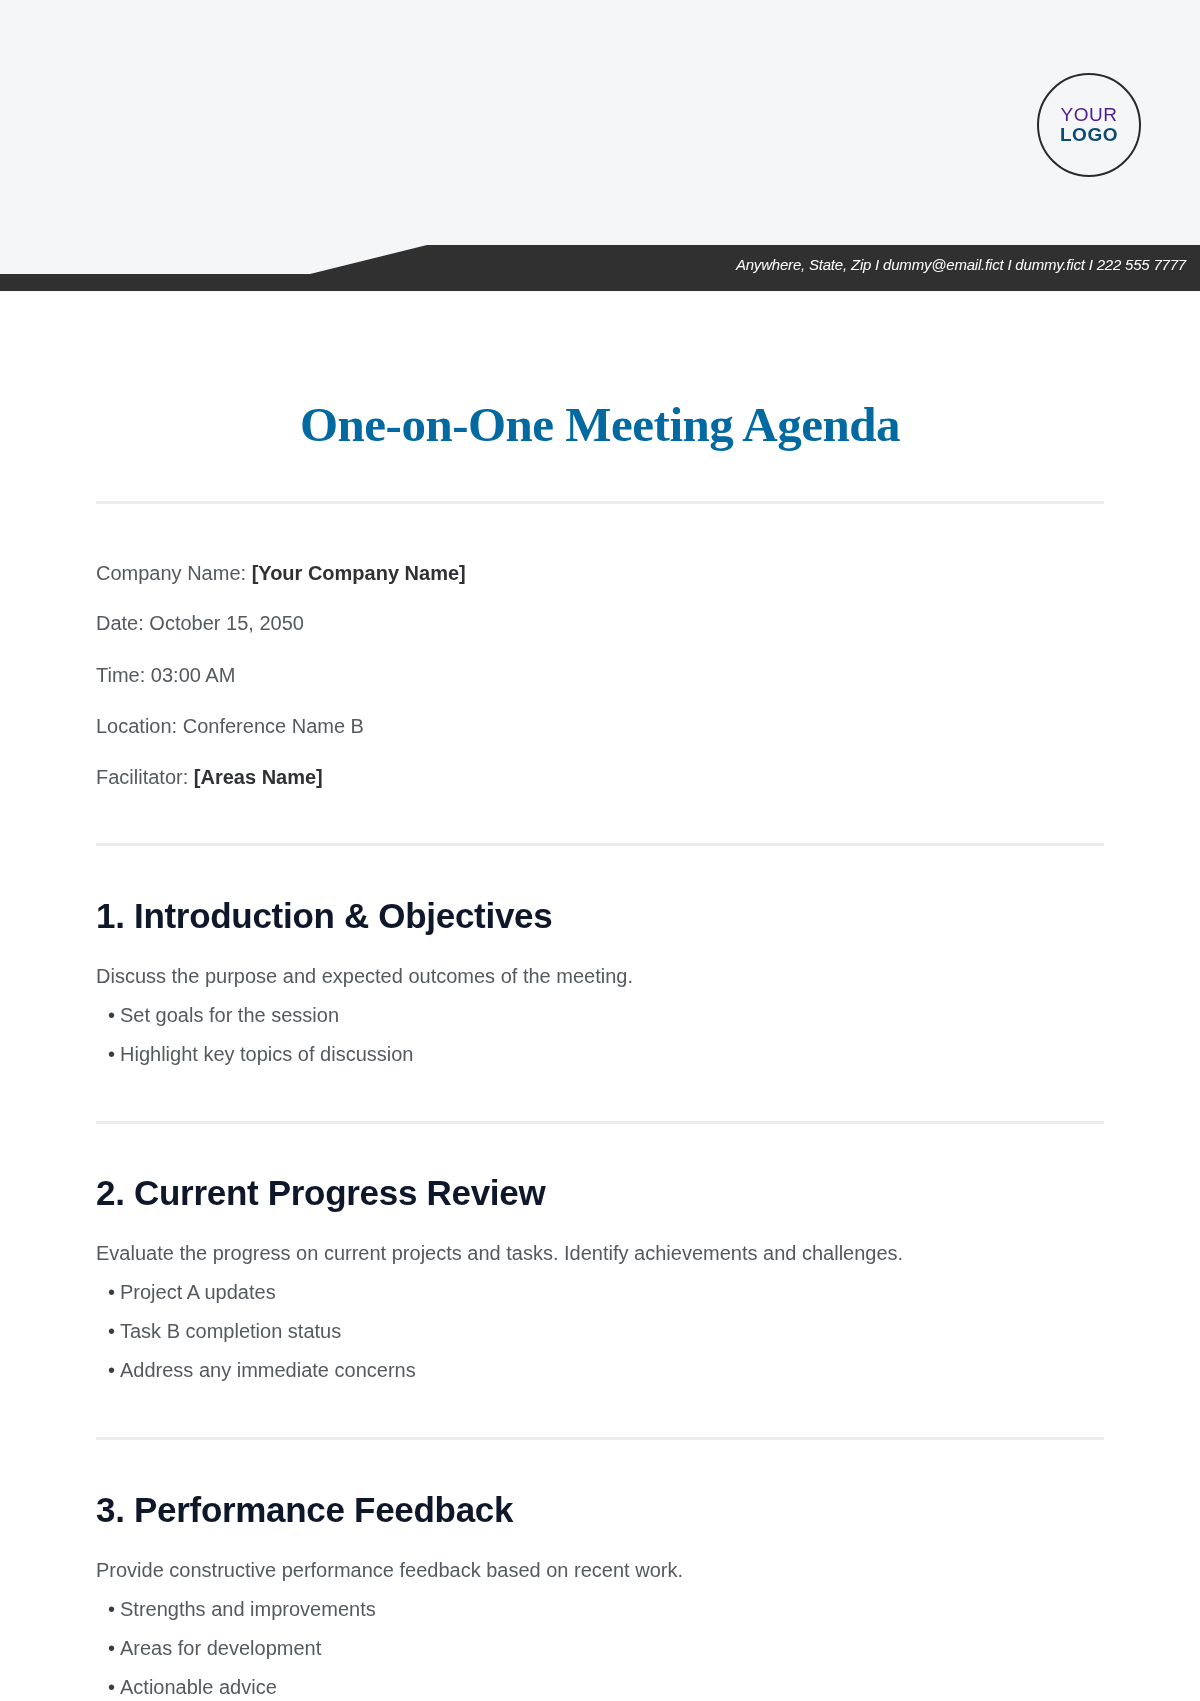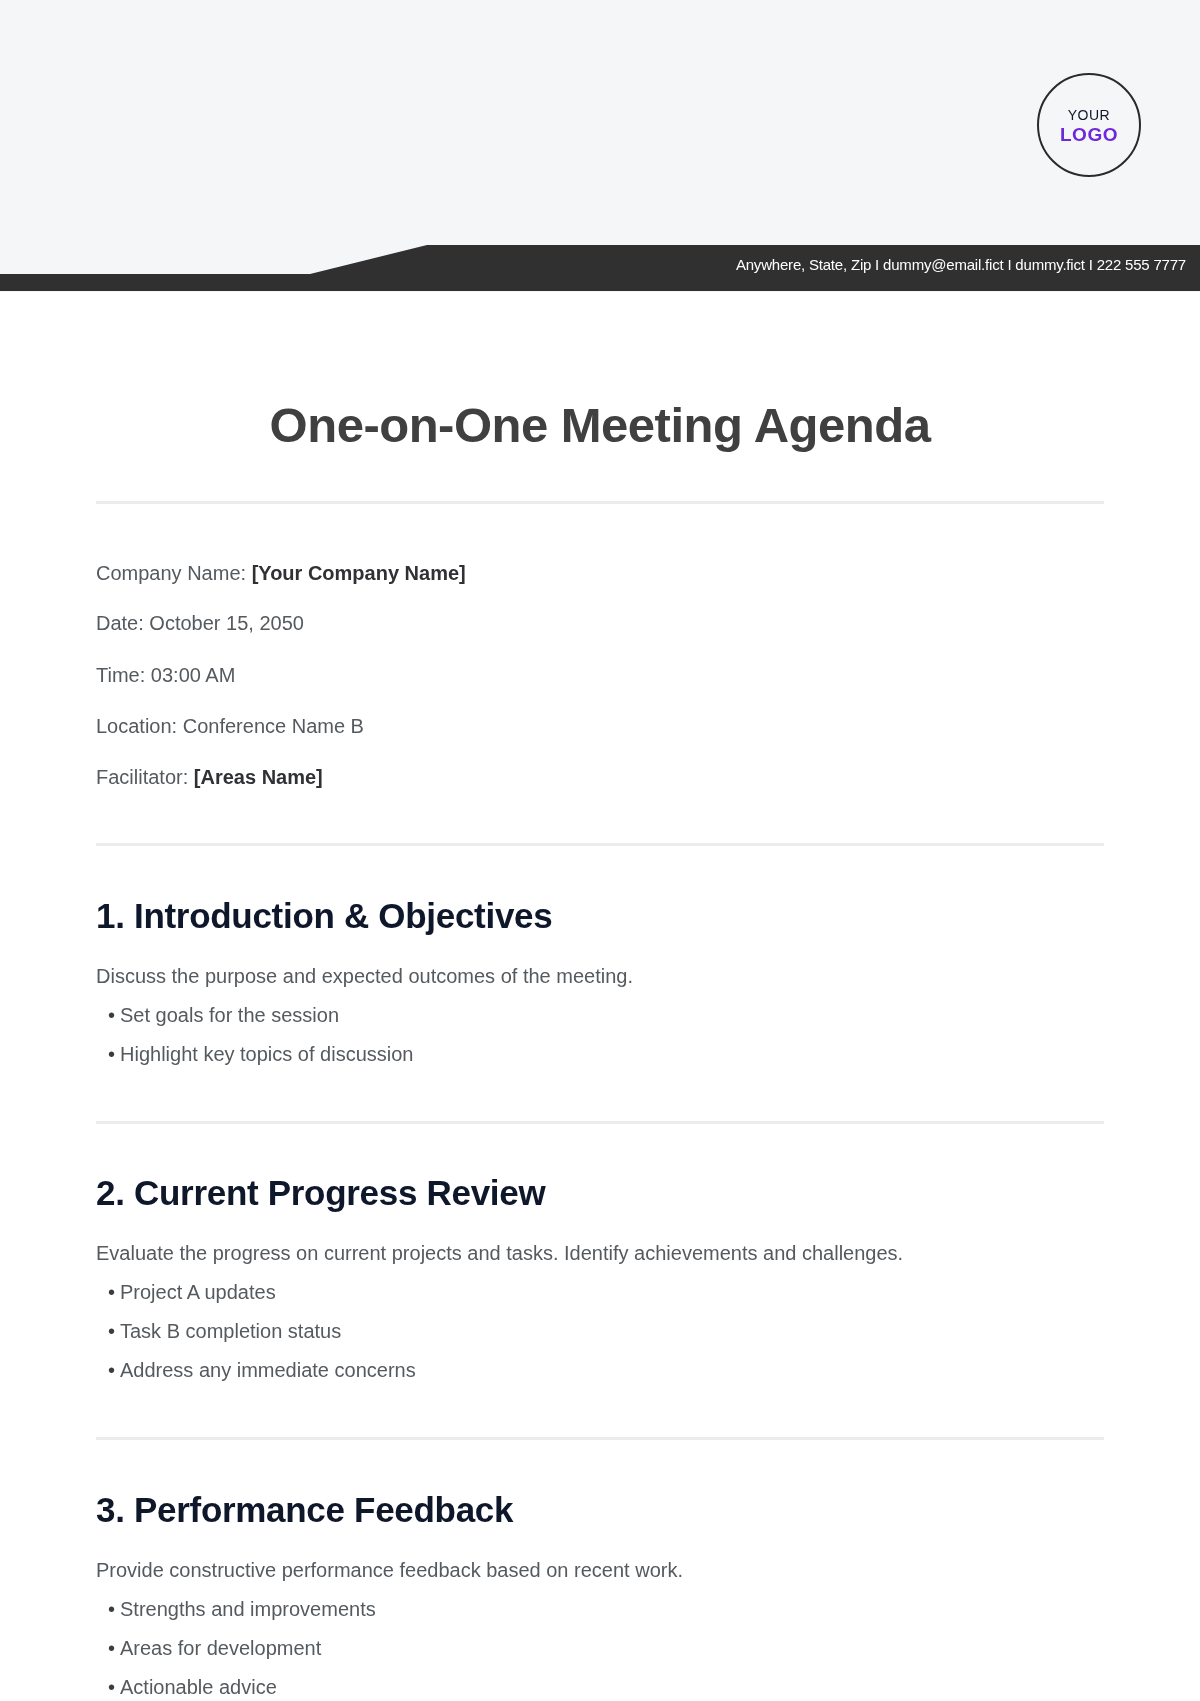--- a/index.html
+++ b/index.html
@@ -3,34 +3,34 @@
 <meta charset="utf-8">
 <style>
   * { margin: 0; padding: 0; box-sizing: border-box; }
   html, body { width: 1200px; height: 1701px; background: #ffffff; overflow: hidden; }
   body { position: relative; font-family: "Liberation Sans", "DejaVu Sans", sans-serif; color: #2b2c2e; }
 
   .header { position: absolute; left: 0; top: 0; width: 1200px; height: 292px; background: #f5f6f8; }
   .header-band { position: absolute; left: 0; top: 0; width: 1200px; height: 292px; }
   .contact {
     position: absolute; right: 14px; top: 255px; height: 20px; line-height: 20px;
-    color: #ffffff; font-size: 15px; letter-spacing: -0.2px; white-space: nowrap;
+    color: #ffffff; font-size: 15px; letter-spacing: -0.2px; white-space: nowrap; font-style: italic;
   }
   .logo {
     position: absolute; left: 1037px; top: 73px; width: 104px; height: 104px;
     border: 2.5px solid #2a2a2a; border-radius: 50%;
     display: flex; flex-direction: column; align-items: center; justify-content: center;
     background: #f5f6f8;
   }
-  .logo .l1 { font-size: 14px; color: #0f172a; letter-spacing: 0.5px; line-height: 20px; }
-  .logo .l2 { font-size: 19px; font-weight: bold; color: #6d28d9; letter-spacing: 0.5px; line-height: 20px; }
+  .logo .l1 { font-size: 19px; color: #4c1d95; letter-spacing: 0.5px; line-height: 20px; }
+  .logo .l2 { font-size: 19px; font-weight: bold; color: #0c4a6e; letter-spacing: 0.5px; line-height: 20px; }
 
   .title {
     position: absolute; left: 0; top: 395px; width: 1200px; text-align: center;
-    font-size: 49px; font-weight: bold; color: #404040; line-height: 60px; letter-spacing: -0.5px;
+    font-size: 49px; font-weight: bold; color: #0369a1; line-height: 60px; letter-spacing: -0.5px; font-family: Liberation Serif, serif;
   }
   .divider { position: absolute; left: 96px; width: 1008px; height: 3px; background: #ececec; }
 
   .info-line {
     position: absolute; left: 96px; font-size: 20px; line-height: 26px; color: #555a5f; white-space: nowrap;
   }
   .info-line b { color: #2f3134; font-weight: bold; }
 
   .sec-heading {
     position: absolute; left: 96px; font-size: 35px; line-height: 44px; color: #0f172a; white-space: nowrap; letter-spacing: -0.3px;

